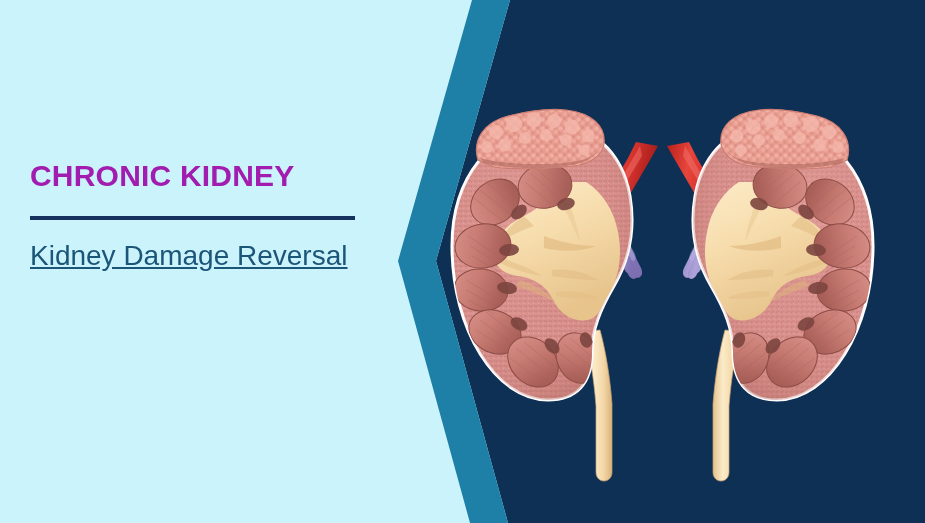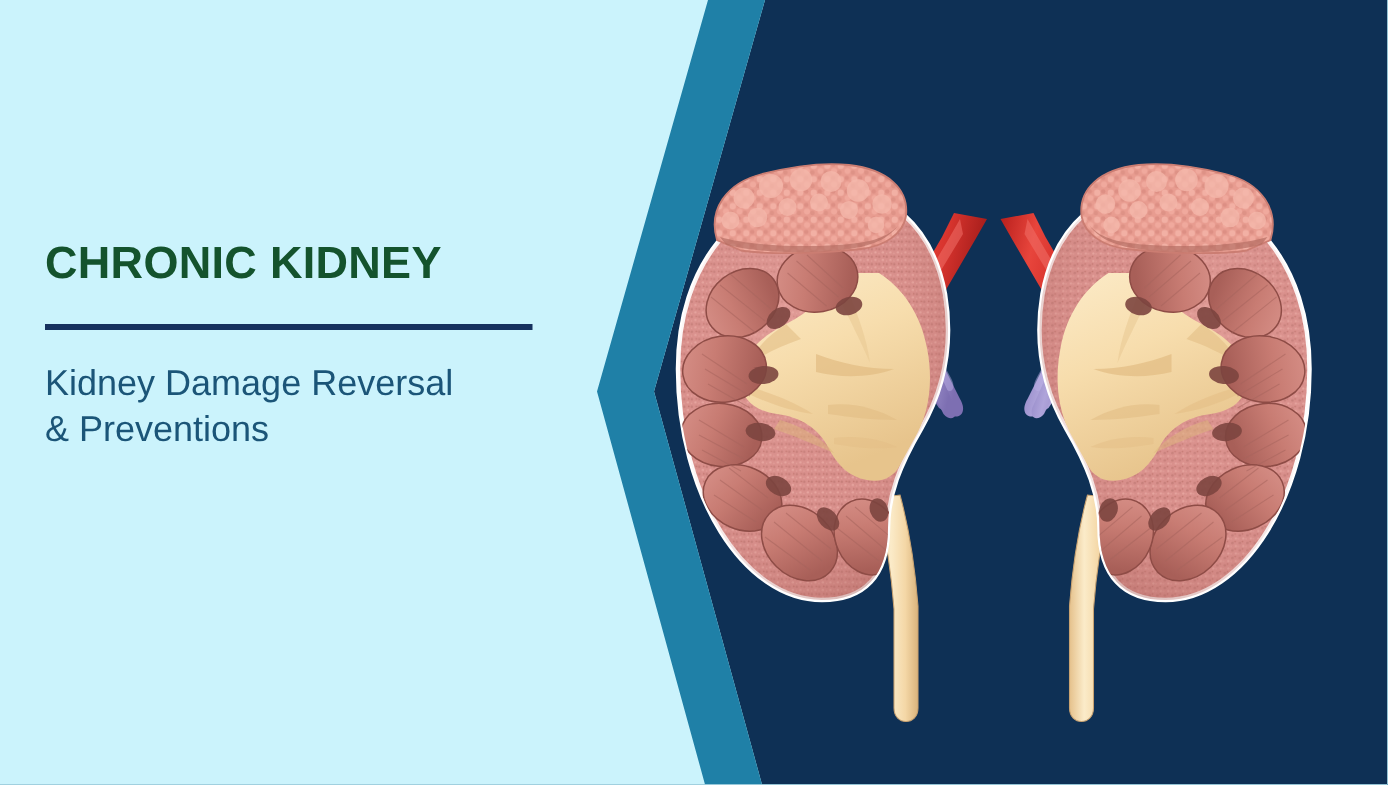--- a/index.html
+++ b/index.html
@@ -58,34 +58,35 @@
     left:30px; top:158px;
     width:340px;
     z-index:20;
   }
   .headline {
     font-family:"Liberation Sans", sans-serif;
     font-size:30px;
     line-height:36px;
     font-weight:bold;
     letter-spacing:.2px;
-    color:#14532d;
+    color:#a21caf;
     text-transform:uppercase;
   }
   .rule {
     width:325px; height:4px;
     background:#16315E;
     margin:22px 0 20px 0;
   }
   .subhead {
     font-family:"Liberation Sans", sans-serif;
-    font-size:24px;
+    font-size:28px;
     line-height:31px;
     font-weight:normal;
     color:#1B5578;
+    text-decoration:underline;
   }
 
   
   .kidney-art { position:absolute; top:0; left:0; z-index:15; }
 </style>
 </head>
 <body>
 
 <div id="banner">
 
@@ -408,17 +409,16 @@
     </g>
   </svg>
 
   <div class="text-block">
     <div class="headline">
       <div>CHRONIC KIDNEY</div>
     </div>
     <div class="rule"></div>
     <div class="subhead">
       <div>Kidney Damage Reversal</div>
-      <div>&amp; Preventions</div>
     </div>
   </div>
 
 </div>
 
 </body></html>

